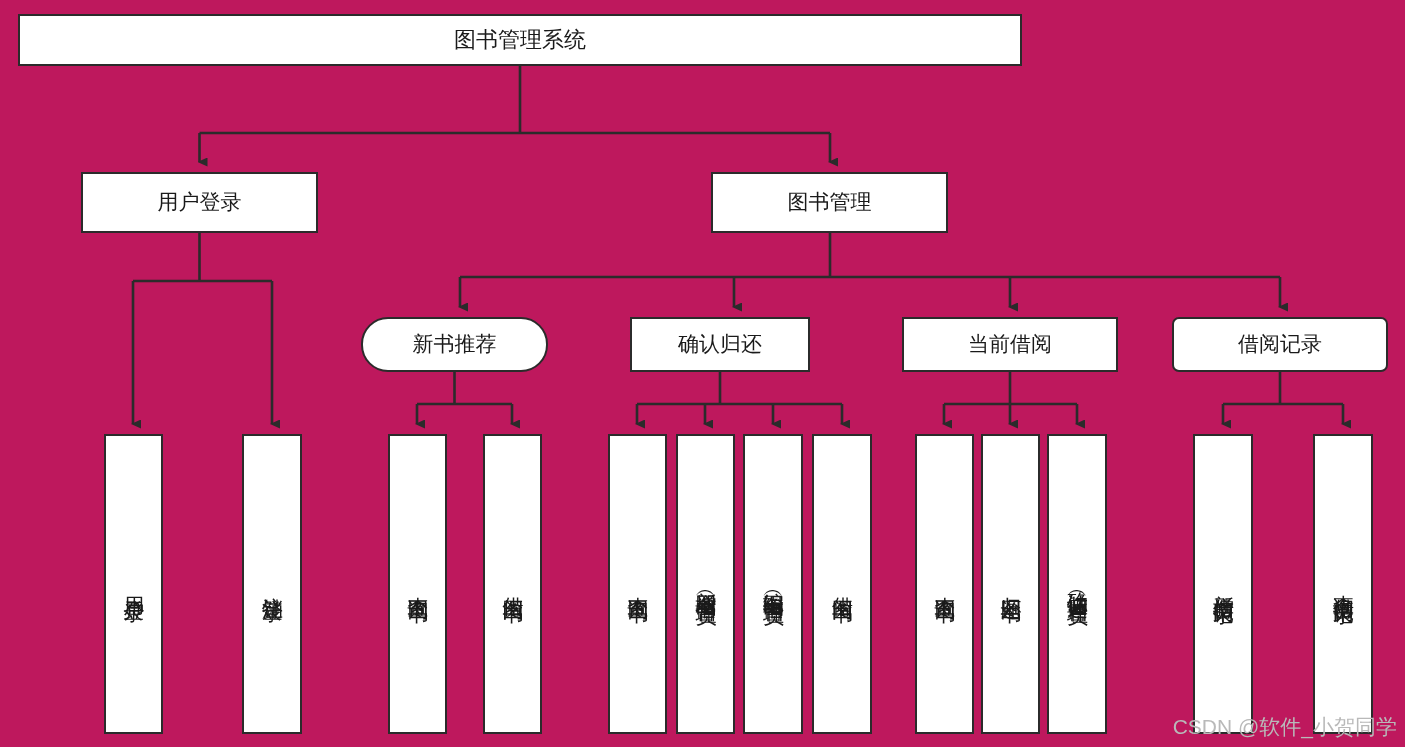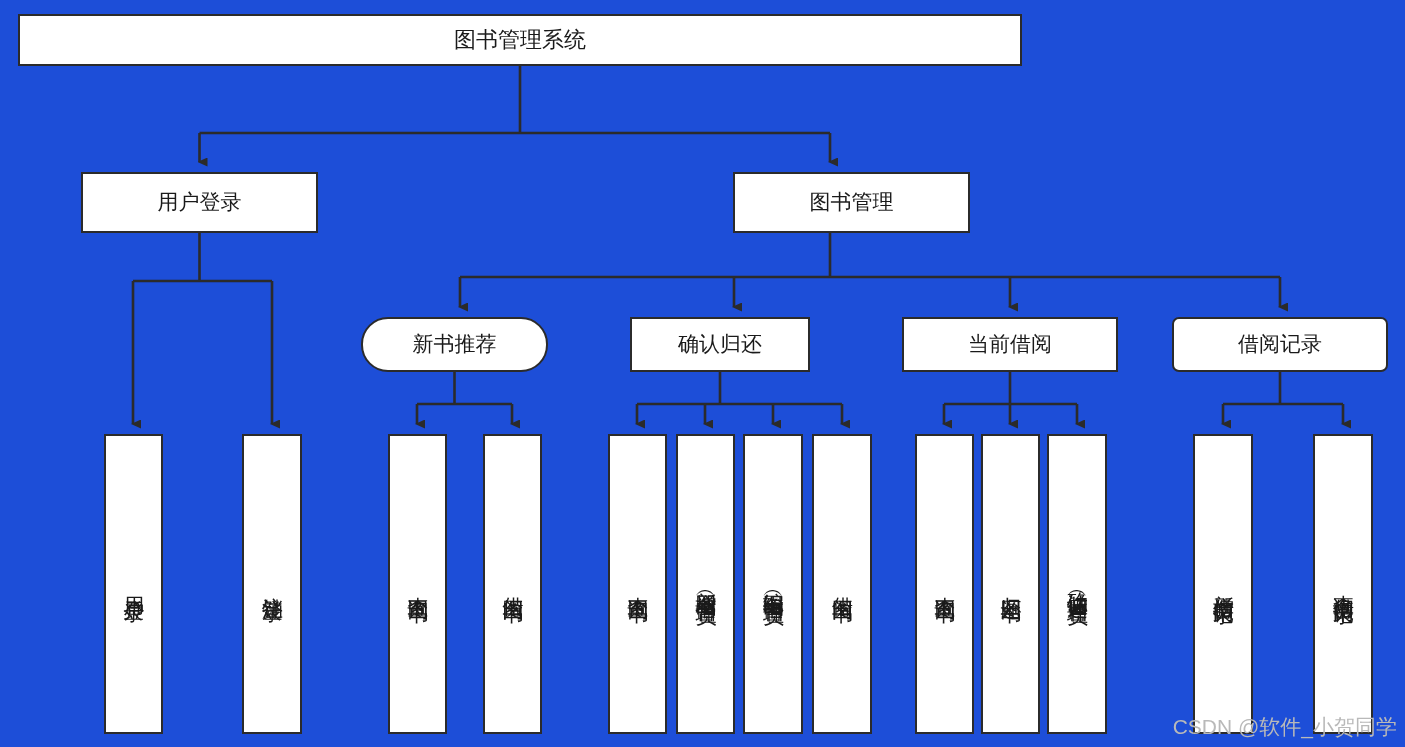--- a/index.html
+++ b/index.html
@@ -7,21 +7,21 @@
     padding: 0;
     background: #ffffff;
   }
   body {
     font-family: "Liberation Sans", "DejaVu Sans", sans-serif;
   }
   #canvas {
     position: relative;
     width: 1405px;
     height: 747px;
-    background: #1d4ed8;
+    background: #be185d;
     overflow: hidden;
   }
   #connectors {
     position: absolute;
     left: 0;
     top: 0;
     width: 1405px;
     height: 747px;
     pointer-events: none;
   }
@@ -122,21 +122,21 @@
     </g>
   </svg>
 
   <div class="node horiz root" style="left: 18px; top: 14px; width: 1004px; height: 52px;">
     <span class="lbl">图书管理系统</span>
   </div>
 
   <div class="node horiz" style="left: 81px; top: 172px; width: 237px; height: 61px;">
     <span class="lbl">用户登录</span>
   </div>
-  <div class="node horiz" style="left: 711px; top: 172px; width: 237px; height: 61px; margin-left: 22px;">
+  <div class="node horiz" style="left: 711px; top: 172px; width: 237px; height: 61px;">
     <span class="lbl">图书管理</span>
   </div>
 
   <div class="node horiz" style="left: 361px; top: 317px; width: 187px; height: 55px; border-radius: 27px;">
     <span class="lbl">新书推荐</span>
   </div>
   <div class="node horiz" style="left: 630px; top: 317px; width: 180px; height: 55px;">
     <span class="lbl">确认归还</span>
   </div>
   <div class="node horiz" style="left: 902px; top: 317px; width: 216px; height: 55px; align-items: center;">

